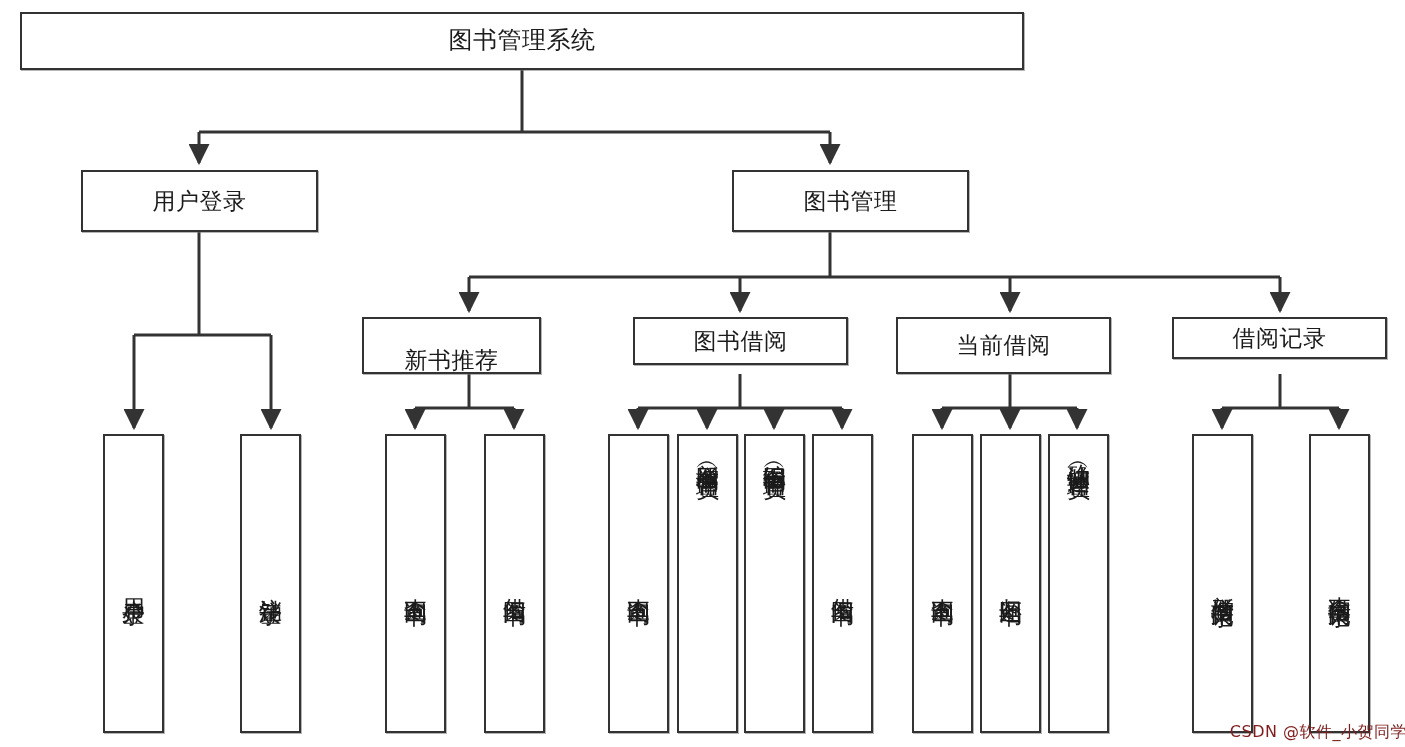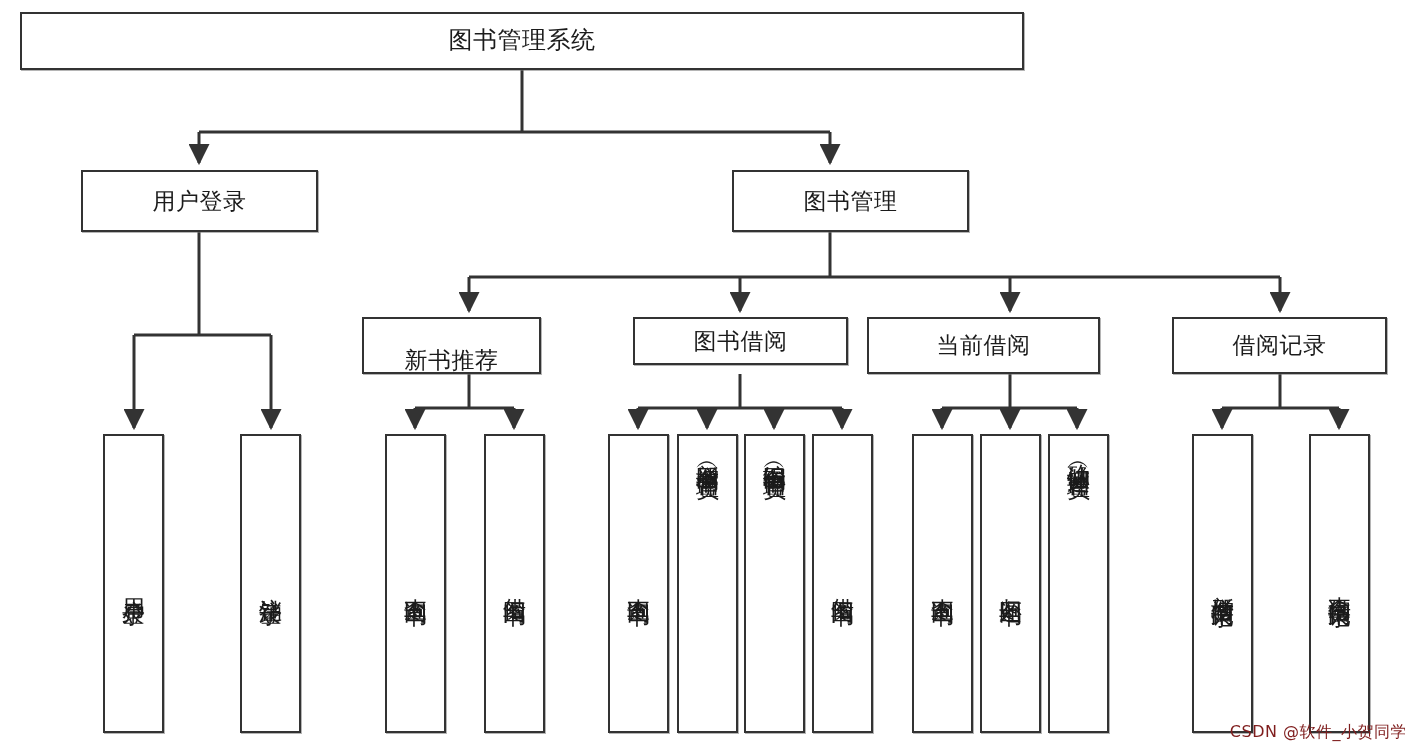--- a/index.html
+++ b/index.html
@@ -151,25 +151,25 @@
   </div>
 
   <div class="node horiz" style="left:362px; top:317px; width:179px; height:57px;align-items:flex-end;">
     <span class="label">新书推荐</span>
   </div>
 
   <div class="node horiz" style="left:633px; top:317px; width:215px; height:48px;">
     <span class="label">图书借阅</span>
   </div>
 
-  <div class="node horiz" style="left:867px; top:317px; width:233px; height:57px;">
+  <div class="node horiz" style="left:896px; top:317px; width:215px; height:57px;">
     <span class="label">当前借阅</span>
   </div>
 
-  <div class="node horiz" style="left:1172px; top:317px; width:215px; height:57px;">
+  <div class="node horiz" style="left:1172px; top:317px; width:215px; height:42px;">
     <span class="label">借阅记录</span>
   </div>
 
   <div class="node vert mid" style="left:103px; top:434px; width:61px; height:299px;">
     <span class="label">用户登录</span>
   </div>
 
   <div class="node vert mid" style="left:240px; top:434px; width:61px; height:299px;">
     <span class="label">注销登录</span>
   </div>

